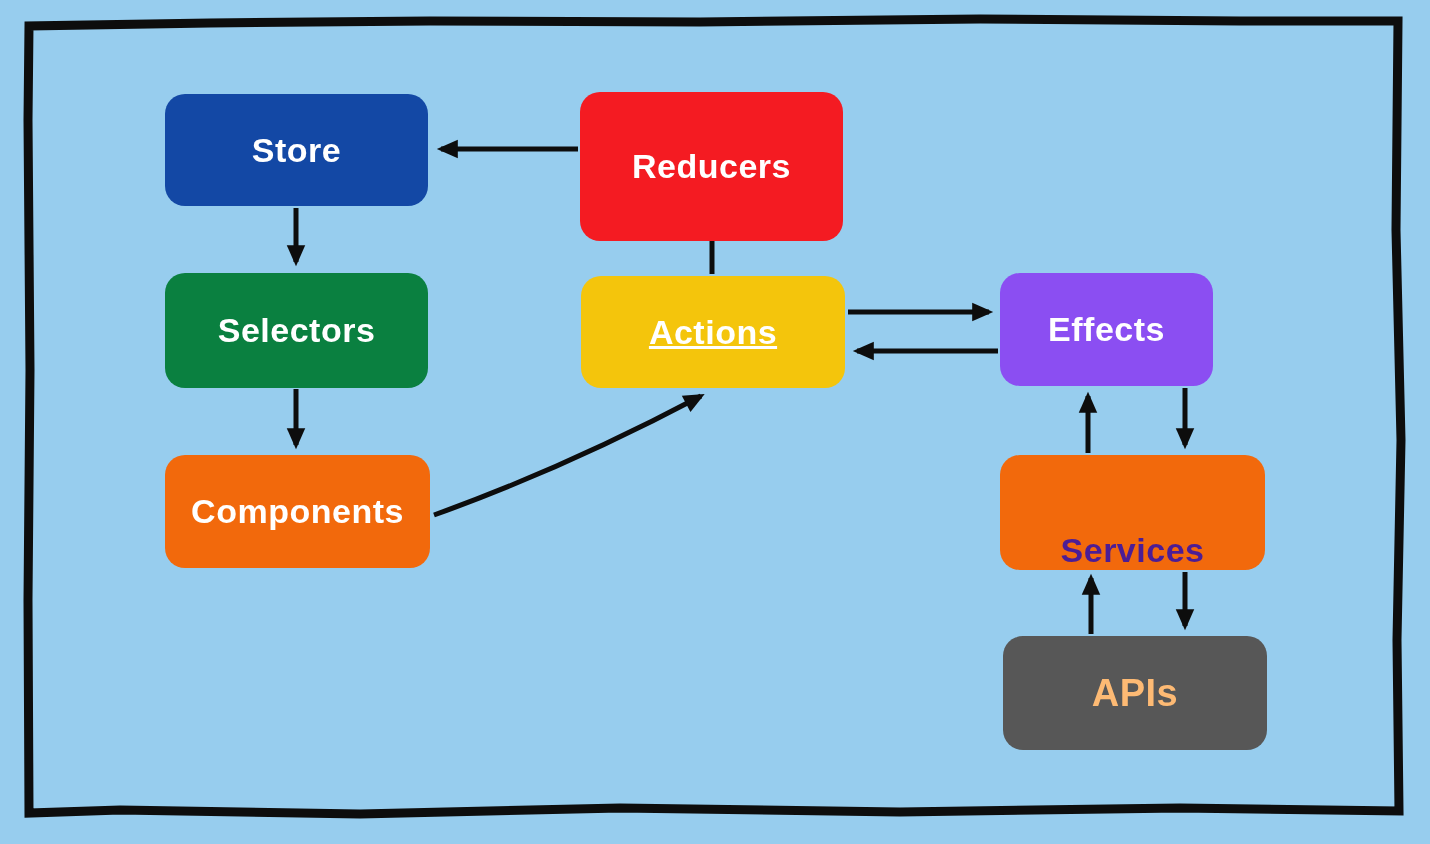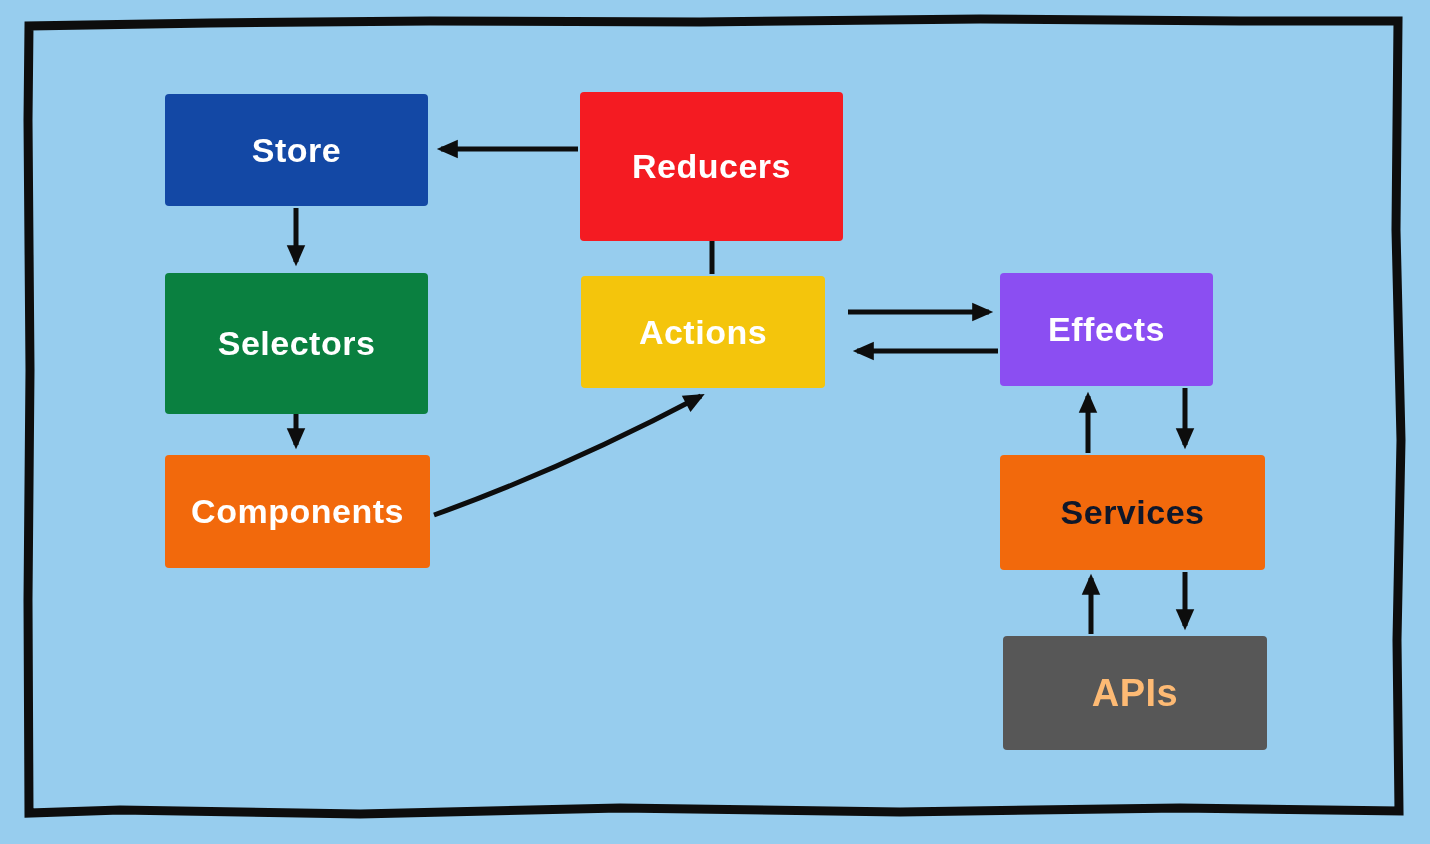--- a/index.html
+++ b/index.html
@@ -19,33 +19,33 @@
     position: absolute;
     left: 0; top: 0;
     width: 1430px;
     height: 844px;
   }
   .node {
     position: absolute;
     display: flex;
     align-items: center;
     justify-content: center;
-    border-radius: 4px;
+    border-radius: 20px;
     color: #ffffff;
     font-weight: 700;
     font-size: 34px;
     letter-spacing: 0.5px;
     text-align: center;
     user-select: none;
   }
   
   #node-store       { left: 165px;  top: 94px;  width: 263px; height: 112px; }
   #node-reducers    { left: 580px;  top: 92px;  width: 263px; height: 149px; }
-  #node-selectors   { left: 165px;  top: 273px; width: 263px; height: 141px; }
-  #node-actions     { left: 581px;  top: 276px; width: 244px; height: 112px; }
+  #node-selectors   { left: 165px;  top: 273px; width: 263px; height: 115px; }
+  #node-actions     { left: 581px;  top: 276px; width: 264px; height: 112px; text-decoration: underline; }
   #node-effects     { left: 1000px; top: 273px; width: 213px; height: 113px; }
   #node-components  { left: 165px;  top: 455px; width: 265px; height: 113px; }
   #node-services    { left: 1000px; top: 455px; width: 265px; height: 115px; }
   #node-apis        { left: 1003px; top: 636px; width: 264px; height: 114px; }
   #node-apis .node-label { font-size: 38px; }
 </style>
 </head>
 <body>
 
 <div class="canvas">
@@ -92,21 +92,21 @@
   </div>
 
   <div class="node" id="node-effects" style="background: rgb(139, 78, 242); color: rgb(255, 255, 255);">
     <span class="node-label">Effects</span>
   </div>
 
   <div class="node" id="node-components" style="background: rgb(242, 105, 12); color: rgb(255, 255, 255);">
     <span class="node-label">Components</span>
   </div>
 
-  <div class="node" id="node-services" style="background: rgb(242, 105, 12); color: #0f172a;">
+  <div class="node" id="node-services" style="background: rgb(242, 105, 12); color: #4c1d95; align-items: flex-end;">
     <span class="node-label">Services</span>
   </div>
 
   <div class="node" id="node-apis" style="background: rgb(87, 87, 87); color: #fdba74;">
     <span class="node-label">APIs</span>
   </div>
 
 </div>
 
 </body></html>

